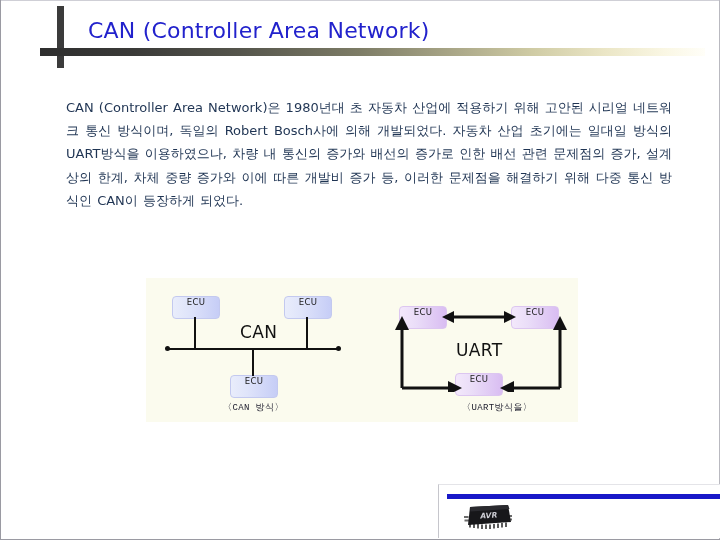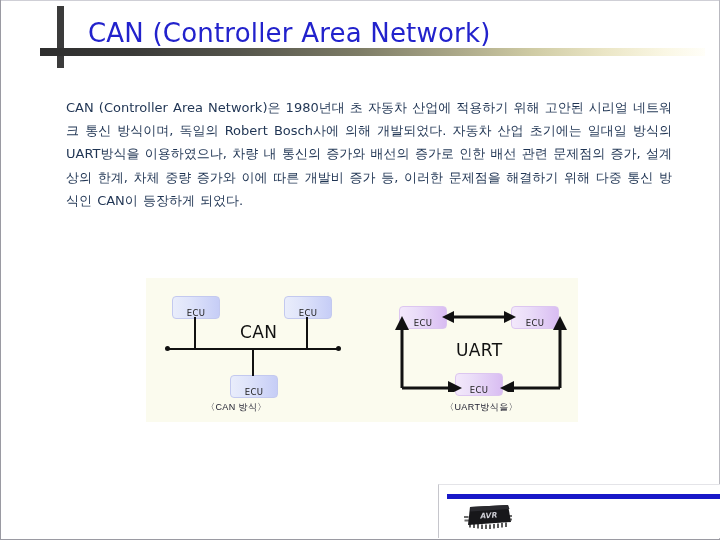--- a/index.html
+++ b/index.html
@@ -57,21 +57,21 @@
     width: 665px; height: 8px;
     background: linear-gradient(to right,
         #2e2e2e 0%, #3a3a38 14%, #55554c 30%,
         #7d7c66 48%, #a9a687 62%, #cfcba4 74%,
         #ebe6c6 85%, #faf7e4 94%, #fffef8 100%);
   }
 
   .slide-title {
     position: absolute;
     left: 88px; top: 18px;
-    font-size: 26px;
+    font-size: 22px;
     color: #2222cc;
     font-family: "DejaVu Sans", "Liberation Sans", sans-serif;
     letter-spacing: 0.2px;
     white-space: nowrap;
   }
 
   
   .body-text {
     position: absolute;
     left: 66px; top: 96px;
@@ -91,21 +91,21 @@
     width: 432px; height: 144px;
     background: #fbfbee;
   }
   .ecu {
     position: absolute;
     width: 46px; height: 21px;
     border-radius: 4px;
     font-size: 8.5px;
     color: #1b1b1b;
     display: flex;
-    align-items: flex-end;
+    align-items: flex-start;
     justify-content: center;
     font-family: "DejaVu Sans", "Liberation Sans", sans-serif;
     letter-spacing: 0.3px;
   }
   .ecu-can {
     background: linear-gradient(to right, #e9edfb 0%, #dfe4fa 35%, #c6cdf6 100%);
     border: 1px solid #c3c9ef;
   }
   .ecu-uart {
     background: linear-gradient(to right, #f3e8fb 0%, #eaddf8 35%, #d9bdf2 100%);
@@ -119,23 +119,24 @@
     position: absolute;
     font-size: 17px;
     color: #111111;
     font-family: "DejaVu Sans", "Liberation Sans", sans-serif;
     letter-spacing: 0.4px;
   }
   .caption {
     position: absolute;
     font-size: 9px;
     color: #1b1b2b;
-    font-family: Liberation Sans, sans-serif;
+    font-family: Liberation Mono, monospace;
     letter-spacing: 0.4px;
     white-space: nowrap;
+    margin-left: 17px;
   }
   .node-dot {
     position: absolute;
     width: 5px; height: 5px;
     border-radius: 50%;
     background: #111111;
   }
 
   
   .footer-box {

